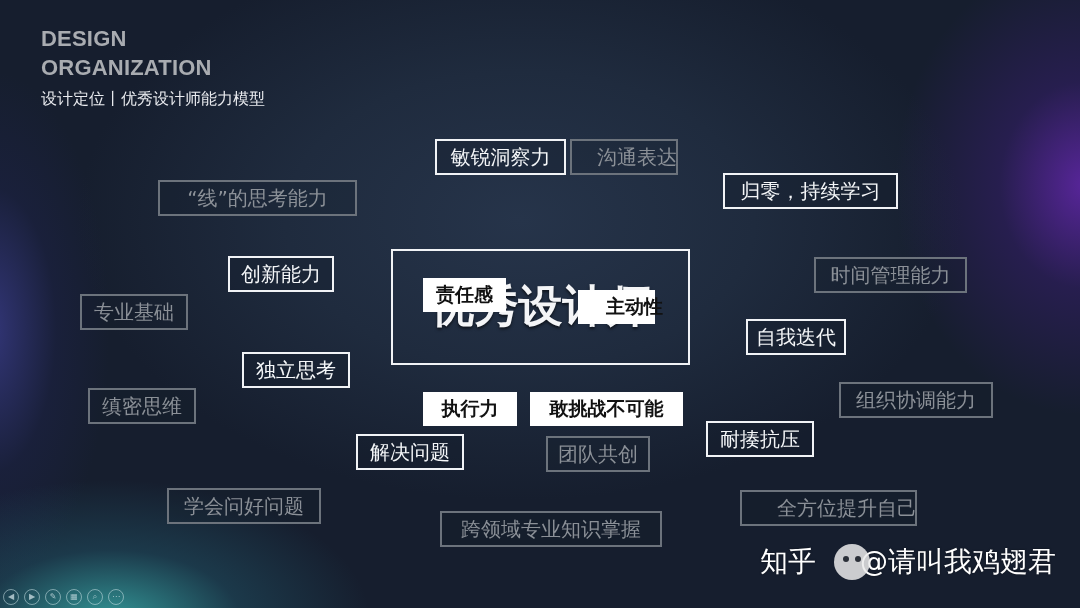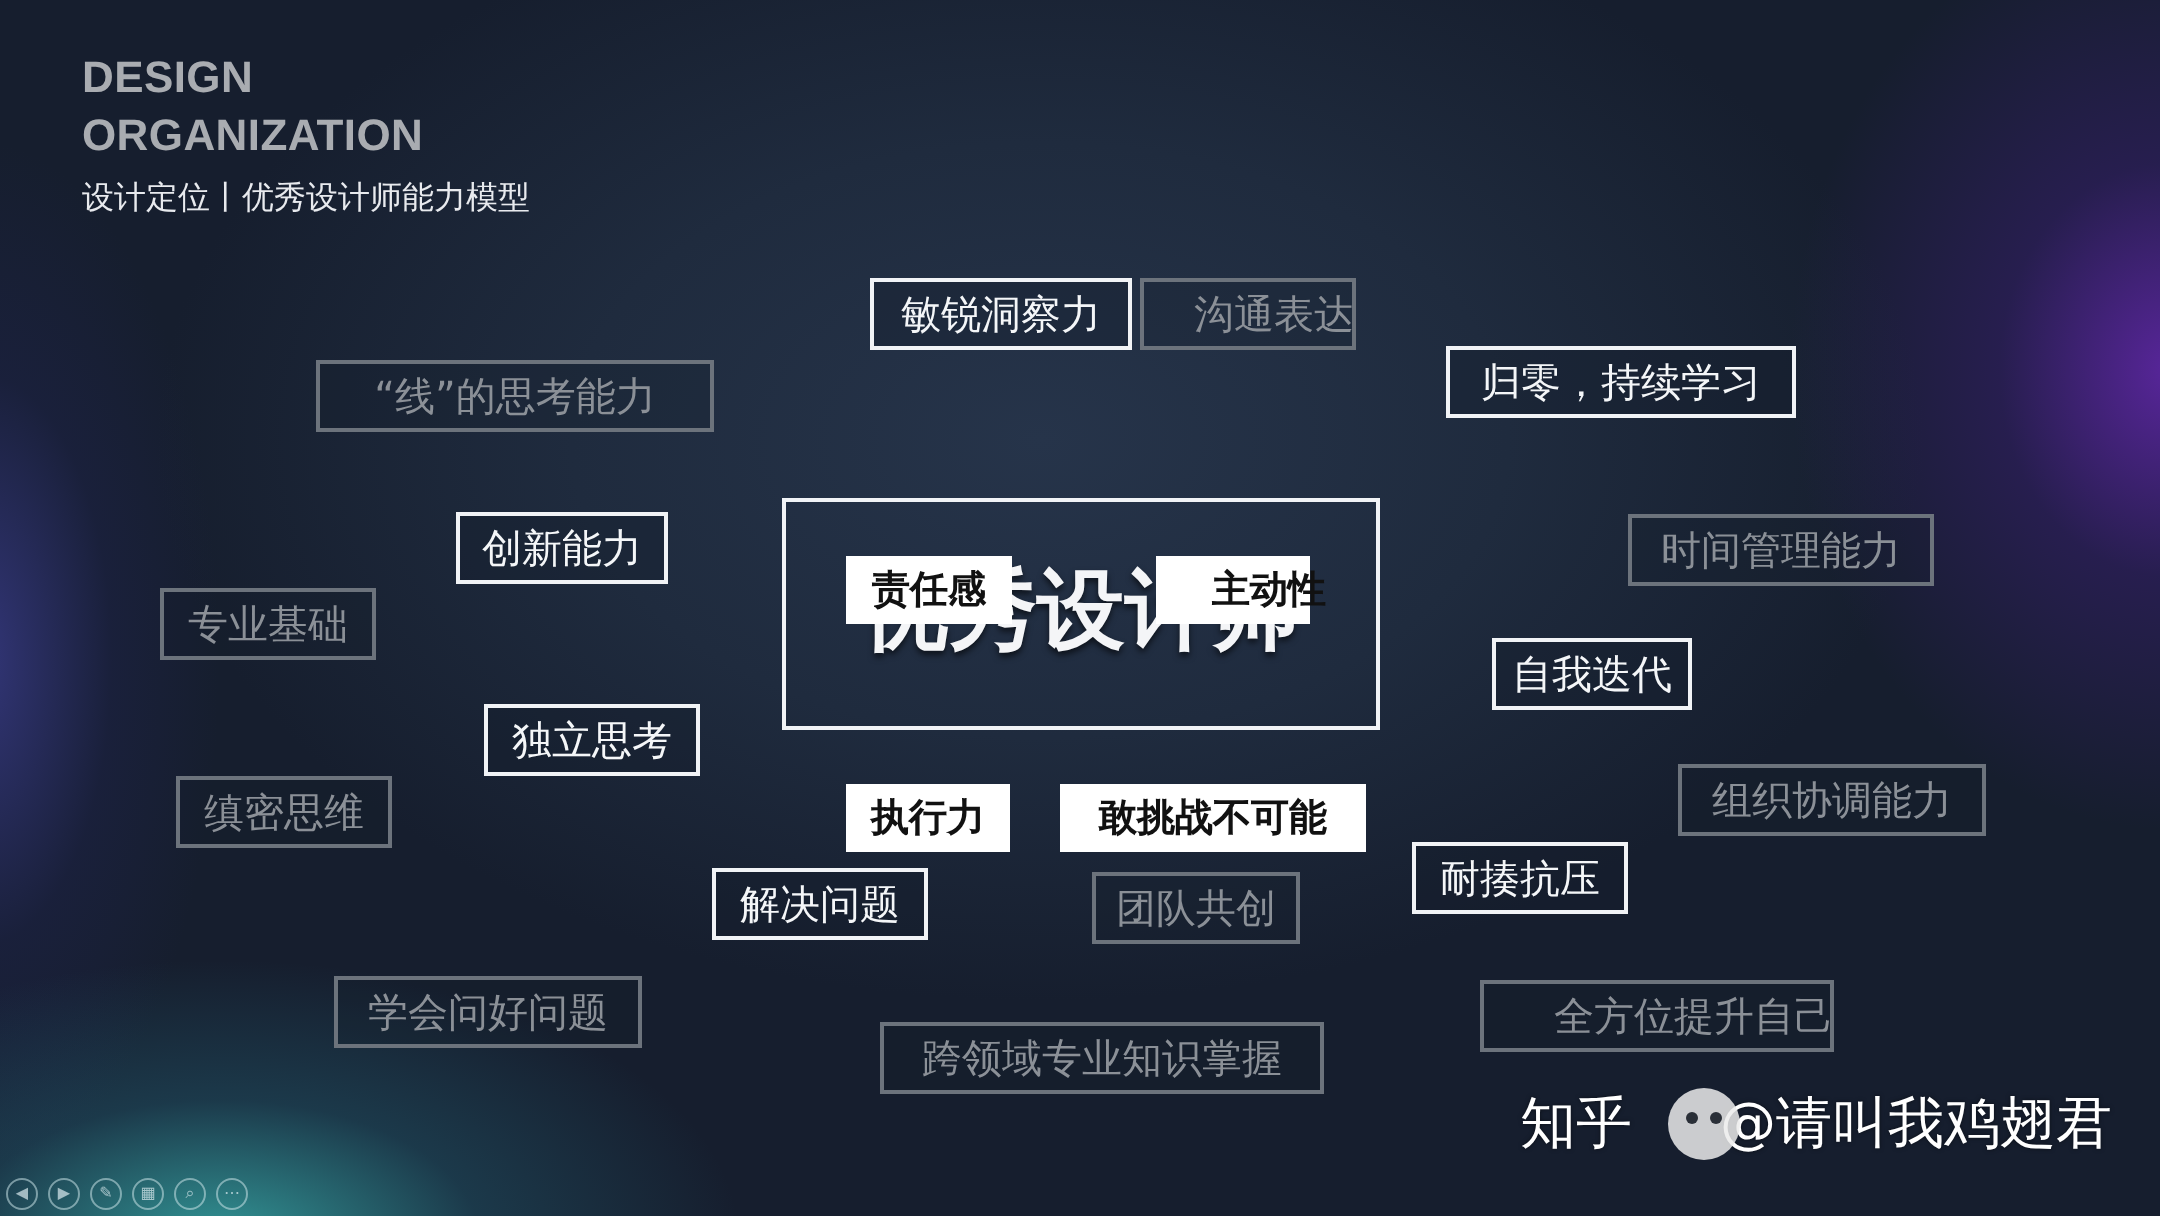--- a/index.html
+++ b/index.html
@@ -90,22 +90,22 @@
   <div class="tag dim" style="left:839px;top:382px;width:154px;">组织协调能力</div>
   <div class="tag dim" style="left:88px;top:388px;width:108px;">缜密思维</div>
   <div class="tag dim" style="left:546px;top:436px;width:104px;">团队共创</div>
   <div class="tag dim" style="left:167px;top:488px;width:154px;">学会问好问题</div>
   <div class="tag dim" style="left:740px;top:490px;width:177px;padding-left:37px;">全方位提升自己</div>
   <div class="tag dim" style="left:440px;top:511px;width:222px;">跨领域专业知识掌握</div>
 
   <div class="frame"></div>
   <div class="core-title">优秀设计师</div>
   <div class="trait" style="left:423px;top:232px;width:83px;">责任感</div>
-  <div class="trait" style="left:578px;top:232px;width:77px;padding-left:36px;">主动性</div>
-  <div class="trait" style="left:423px;top:346px;width:82px;">执行力</div>
+  <div class="trait" style="left:578px;top:244px;width:77px;padding-left:36px;">主动性</div>
+  <div class="trait" style="left:423px;top:346px;width:94px;">执行力</div>
   <div class="trait" style="left:530px;top:346px;width:153px;">敢挑战不可能</div>
 
   <div class="controls">
     <div class="ctrl">◀</div>
     <div class="ctrl">▶</div>
     <div class="ctrl">✎</div>
     <div class="ctrl">▦</div>
     <div class="ctrl">⌕</div>
     <div class="ctrl">⋯</div>
   </div>

